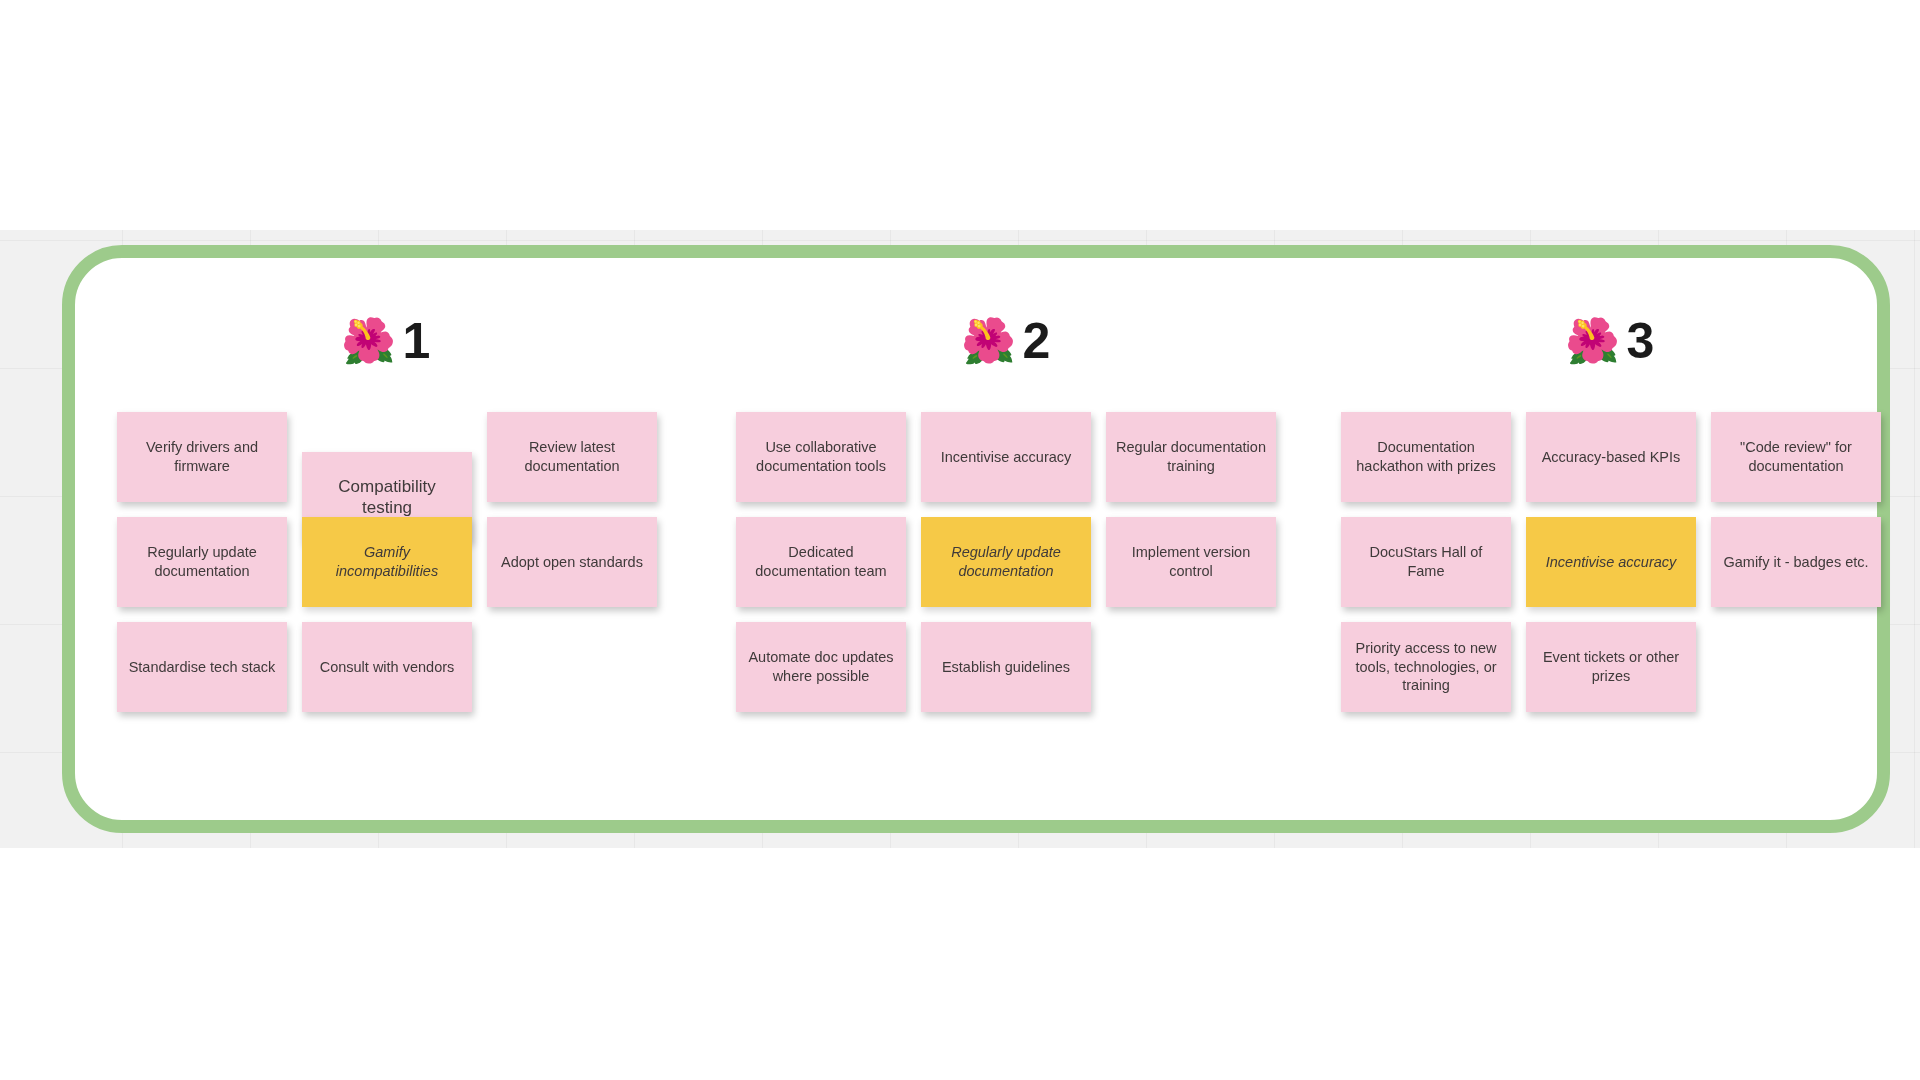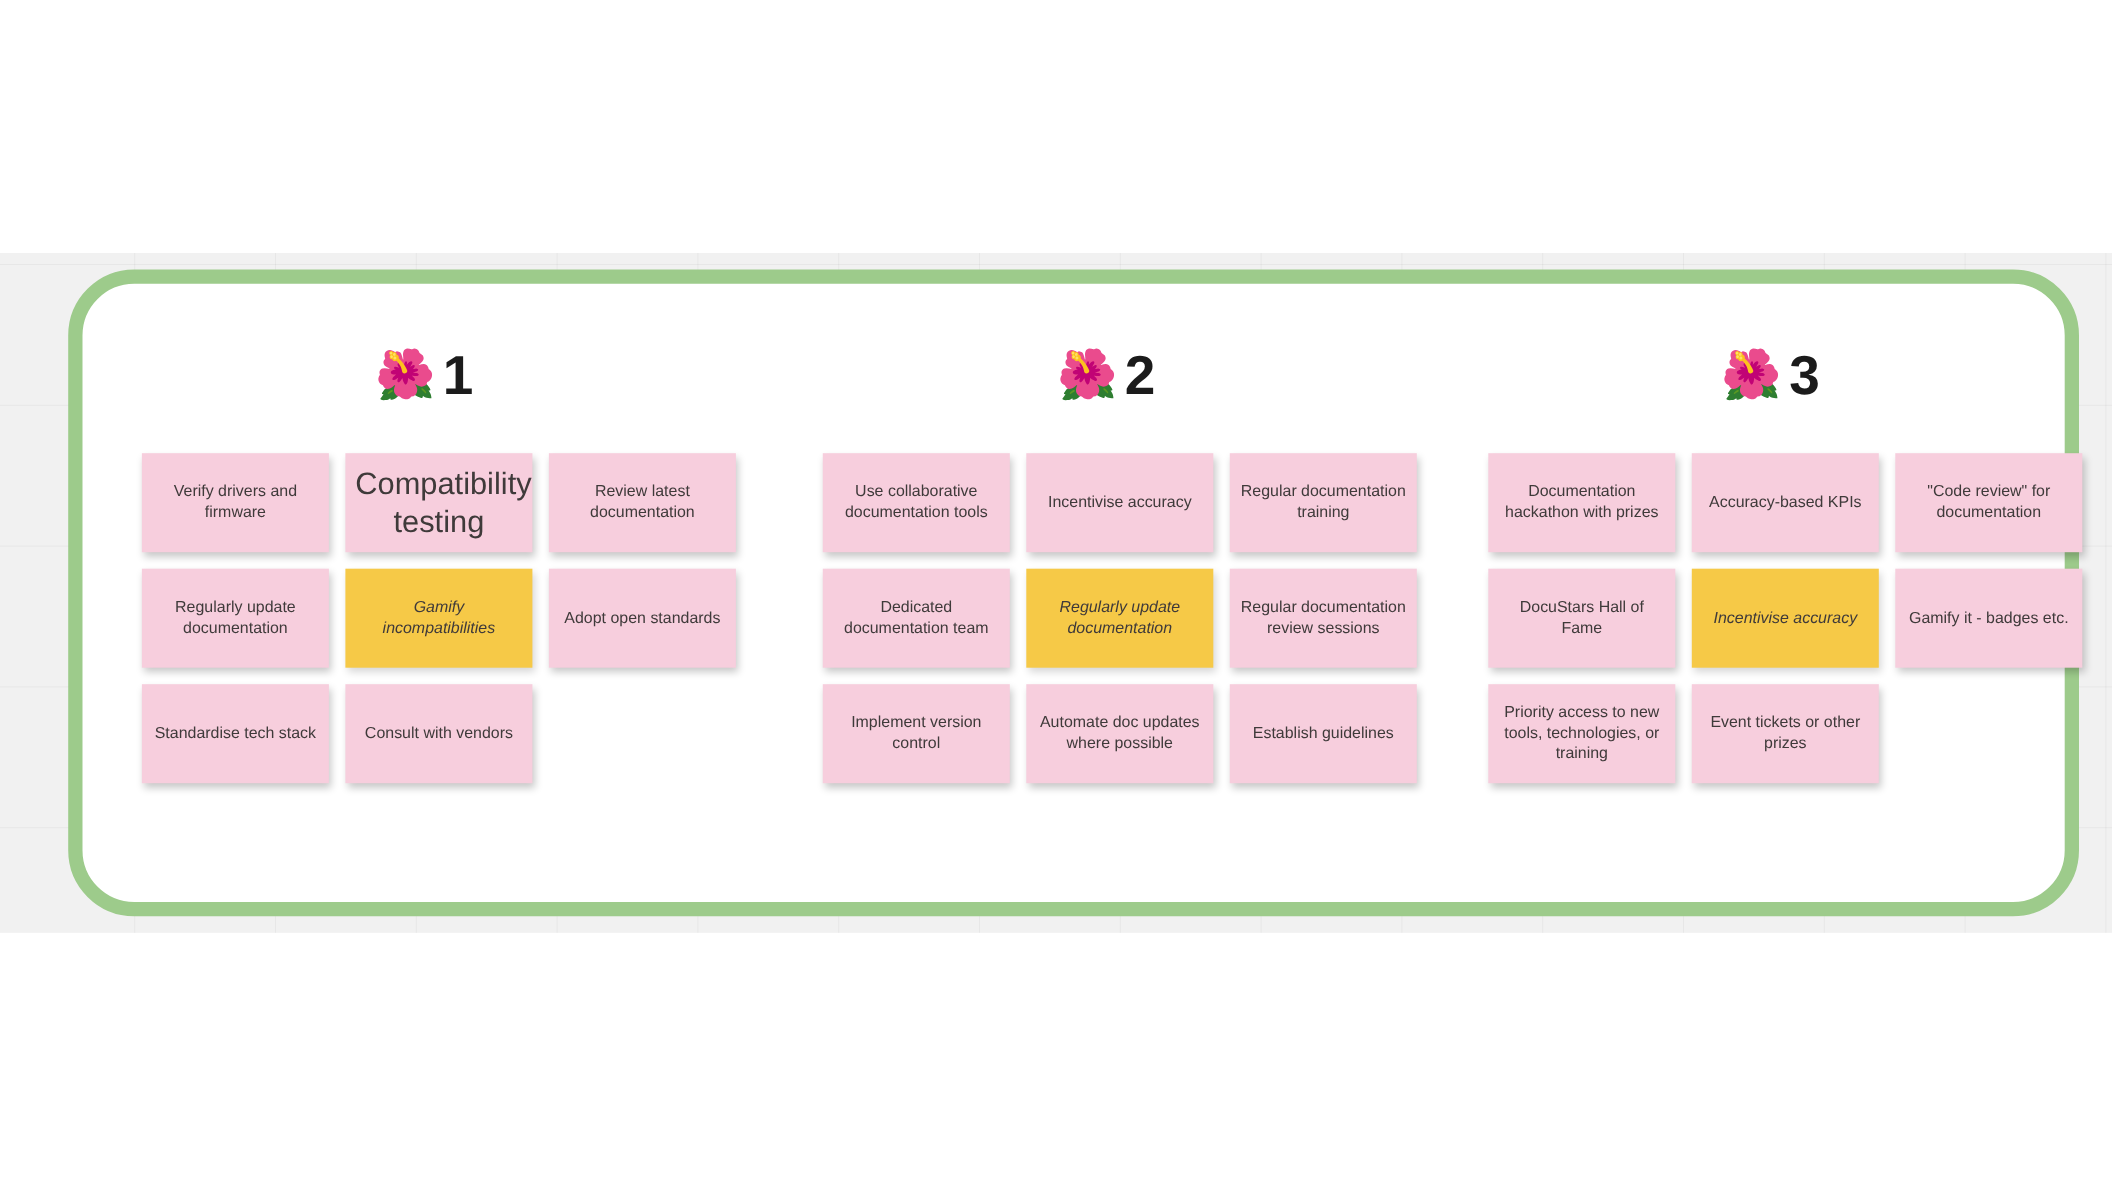--- a/index.html
+++ b/index.html
@@ -81,21 +81,21 @@
     color: #1b1b1b;
     letter-spacing: -1px;
     line-height: 1;
     font-family: "Liberation Sans", sans-serif;
   }
 
   
   .card-grid {
     position: absolute;
     top: 154px;
-    left: 12px;
+    left: 0;
     width: 100%;
     display: grid;
     grid-template-columns: repeat(3, 170px);
     grid-auto-rows: 90px;
     column-gap: 12px;
     row-gap: 15px;
     justify-content: center;
     gap: 15px;
   }
   #group-1 .card-grid { padding-left: 4px; }
@@ -119,22 +119,23 @@
     font-family: "Liberation Sans", sans-serif;
   }
 
   .sticky.idea {
     background: #f6c947;
     font-style: italic;
     box-shadow: 2px 4px 7px rgba(0,0,0,0.16);
   }
 
   .sticky.headline {
-    font-size: 28px;
+    font-size: 17px;
     line-height: 1.25;
+    margin-top: 40px;
   }
 
   .sticky-text { display: block; width: 100%; }
 </style>
 </head>
 <body>
 
 <div id="canvas">
 
   <div id="grid-band"></div>
@@ -189,23 +190,20 @@
         <div class="sticky">
             <span class="sticky-text">Regular documentation training</span>
           </div>
         <div class="sticky">
             <span class="sticky-text">Dedicated documentation team</span>
           </div>
         <div class="sticky idea">
             <span class="sticky-text">Regularly update documentation</span>
           </div>
         <div class="sticky">
-            <span class="sticky-text">Regular documentation review sessions</span>
-          </div>
-        <div class="sticky">
             <span class="sticky-text">Implement version control</span>
           </div>
         <div class="sticky">
             <span class="sticky-text">Automate doc updates where possible</span>
           </div>
         <div class="sticky">
             <span class="sticky-text">Establish guidelines</span>
           </div>
       </div>
     </div>

